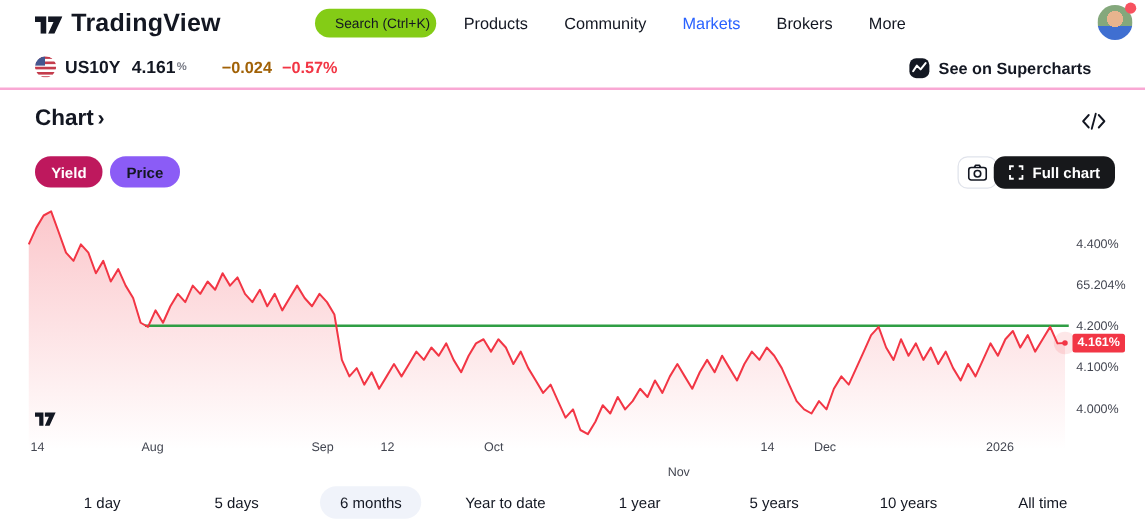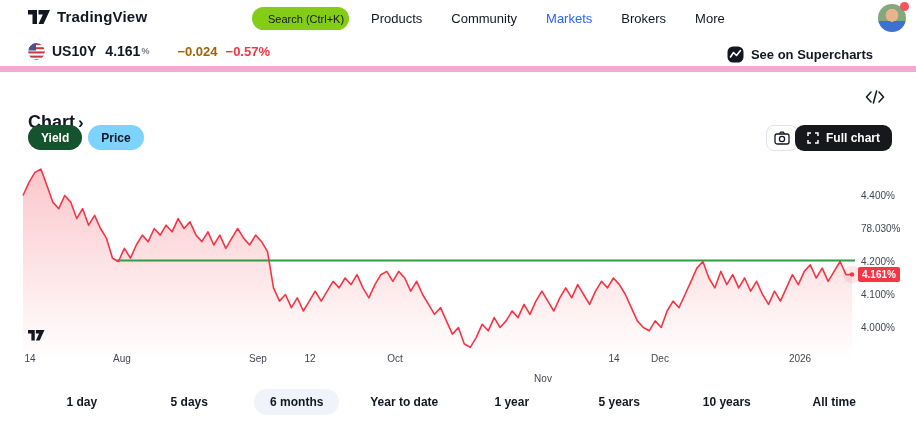--- a/index.html
+++ b/index.html
@@ -3,78 +3,78 @@
 <meta charset="utf-8">
 <style>
   * { margin:0; padding:0; box-sizing:border-box; }
   html,body { background:#fff; }
   body { font-family:"Liberation Sans", sans-serif; color:#131722; }
   #app { position:relative; width:916px; height:423px; background:#fff; overflow:hidden; }
 
   
   .navbar { position:absolute; top:0; left:0; width:916px; height:36px; }
   .logo { position:absolute; left:28px; top:8px; display:flex; align-items:center; gap:7px; cursor:pointer; }
-  .logo-text { font-size:15px; font-weight:700; letter-spacing:.2px; }
+  .logo-text { font-size:20px; font-weight:700; letter-spacing:.2px; }
   .search-pill { position:absolute; left:252px; top:7px; height:23px; width:97px;
     background:#84cc16; border-radius:12px; display:flex; align-items:center; gap:6px;
     padding:0 10px; cursor:pointer; }
   .search-pill span { font-size:11px; color:#131722; white-space:nowrap; }
   .nav-links { position:absolute; left:371px; top:0; height:36px; display:flex; align-items:center; gap:29px; }
   .nav-link { font-size:13px; font-weight:500; color:#131722; cursor:pointer; white-space:nowrap; }
   .nav-link.active { color:#2962ff; }
   .avatar-wrap { position:absolute; right:8px; top:4px; width:30px; height:30px; cursor:pointer; }
   .avatar { width:28px; height:28px; border-radius:50%;
     background:
       radial-gradient(circle at 50% 40%, #e8b48e 0 29%, rgba(0,0,0,0) 30%),
       linear-gradient(180deg, #84a87c 0 60%, #3f6fd1 60%);
   }
   .avatar-dot { position:absolute; right:-1px; top:-2px; width:9px; height:9px; border-radius:50%; background:#f7525f; }
 
   
   .symbol-bar { position:absolute; top:36px; left:0; width:916px; height:36px;
-    border-bottom:6px solid #f9a8d4; display:flex; align-items:center; padding-left:28px; }
+    border-bottom:2px solid #f9a8d4; display:flex; align-items:center; padding-left:28px; }
   .flag { width:17px; height:17px; border-radius:50%; overflow:hidden; flex:0 0 auto; }
   .ticker { font-size:14px; font-weight:700; margin-left:7px; cursor:pointer; }
   .last-price { font-size:14px; font-weight:700; margin-left:9px; }
   .unit { font-size:9px; font-weight:600; color:#787b86; margin-left:1px; }
   .chg { font-size:13px; font-weight:600; color:#a16207; margin-left:28px; }
   .chg-pct { font-size:13px; font-weight:600; color:#f23645; margin-left:8px; }
   .supercharts { position:absolute; right:43px; top:0; height:36px; display:flex; align-items:center; gap:7px; cursor:pointer; }
   .supercharts span { font-size:13px; font-weight:700; }
 
   
-  .section-head { position:absolute; top:84px; left:28px; display:flex; align-items:center; cursor:pointer;margin-top:28px; }
+  .section-head { position:absolute; top:84px; left:28px; display:flex; align-items:center; cursor:pointer; }
   .section-head h1 { font-size:18px; font-weight:700; }
   .section-head .chev { font-size:17px; font-weight:700; margin-left:3px; margin-top:1px; }
   .code-btn { position:absolute; top:88px; right:30px; width:22px; height:18px; cursor:pointer; }
 
   
   .pill { height:25px; border-radius:13px; display:inline-flex; align-items:center;
     padding:0 13px; font-size:12px; font-weight:600; cursor:pointer; border:none; }
-  .pill.dark { background:#14532d; color:#fff; }
-  .pill.light { background:#7dd3fc; color:#131722; }
+  .pill.dark { background:#be185d; color:#fff; }
+  .pill.light { background:#8b5cf6; color:#131722; }
   .toggle-row { position:absolute; top:125px; left:28px; display:flex; gap:6px; }
   .cam-btn { position:absolute; top:125px; right:118px; width:32px; height:26px;
     border:1px solid #e0e3eb; border-radius:8px; background:#fff; display:flex;
     align-items:center; justify-content:center; cursor:pointer; }
   .fullchart-btn { position:absolute; top:125px; right:24px; height:26px;
     background:#17181b; color:#fff; border:none; border-radius:9px; display:flex;
     align-items:center; gap:7px; padding:0 12px; font-size:12px; font-weight:700; cursor:pointer;margin-left:38px; }
 
   
   #chart-svg { position:absolute; top:158px; left:0; }
   .y-tick { position:absolute; left:861px; font-size:10px; color:#434651; white-space:nowrap; }
   .last-badge { position:absolute; left:858px; background:#f23645; color:#fff; font-size:10px;
     font-weight:700; padding:2px 4px; border-radius:2px; white-space:nowrap; }
   .x-tick { position:absolute; top:353px; transform:translateX(-50%); font-size:10px; color:#434651; white-space:nowrap; }
 
   
   .range-bar { position:absolute; left:28px; top:388px; width:860px; height:28px; display:flex; }
   .range-cell { flex:1; display:flex; align-items:center; justify-content:center; }
-  .range-label { font-size:12px; font-weight:700; color:#131722; padding:6px 16px; border-radius:16px;
+  .range-label { font-size:12px; font-weight:400; color:#131722; padding:6px 16px; border-radius:16px;
     cursor:pointer; white-space:nowrap;text-align:center; }
   .range-label.selected { background:#f0f3fa; }
 </style>
 </head>
 <body>
 
 <div id="app">
 
   <div class="navbar">
     <div class="logo">
@@ -187,21 +187,21 @@
     <circle id="end-halo" r="9" fill="rgba(242,54,69,0.12)" cx="852" cy="116.4"></circle>
     <circle id="end-dot" r="2.2" fill="#f23645" cx="852" cy="116.4"></circle>
     <g transform="translate(28,172) scale(0.75)">
       <path d="M0 0 H9 V14 H4.5 V4.5 H0 Z" fill="#131722"></path>
       <path d="M10.5 0 H22 L15.5 14 H10.5 L14.8 4.5 H10.5 Z" fill="#131722"></path>
     </g>
   </svg>
 
   <div id="y-axis">
       <span class="y-tick" style="top: 189.5px;">4.400%</span>
-      <span class="y-tick" style="top: 222.5px;">78.030%</span>
+      <span class="y-tick" style="top: 222.5px;">65.204%</span>
       <span class="y-tick" style="top: 255.5px;">4.200%</span>
       <span class="y-tick" style="top: 288.5px;">4.100%</span>
       <span class="y-tick" style="top: 321.5px;">4.000%</span>
     </div>
   <div class="last-badge" id="last-badge" style="top: 267.37px;">4.161%</div>
   <div id="x-axis">
       <span class="x-tick" style="left: 30px;">14</span>
       <span class="x-tick" style="left: 122px;">Aug</span>
       <span class="x-tick" style="left: 258px;">Sep</span>
       <span class="x-tick" style="left: 310px;">12</span>

